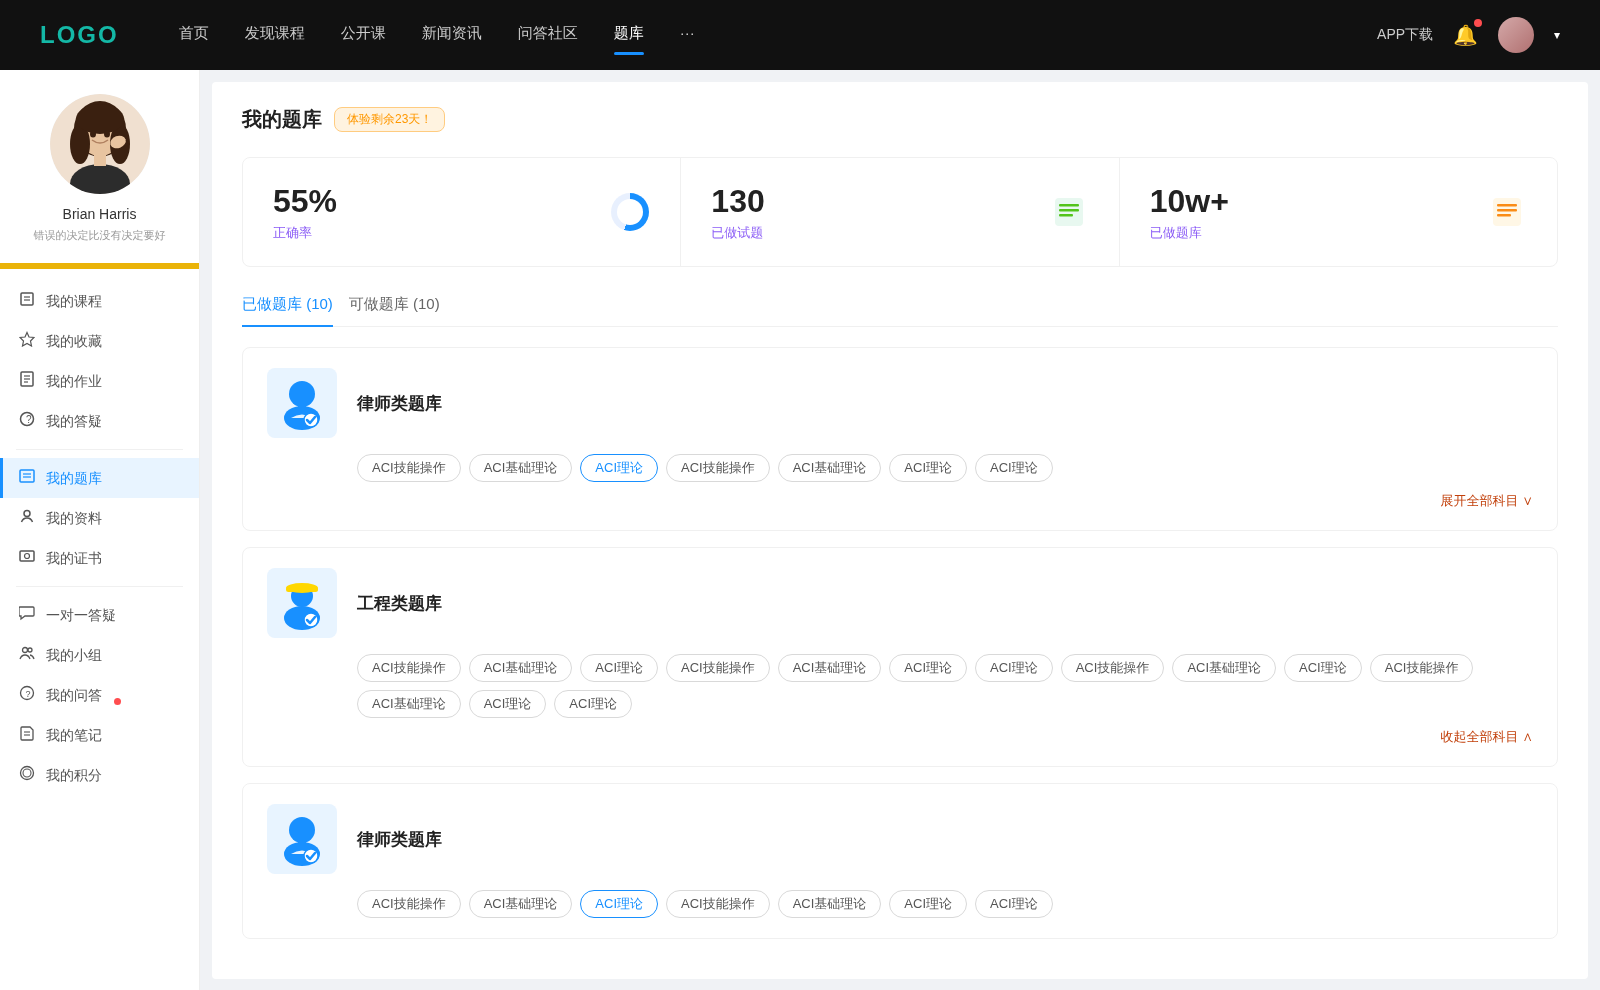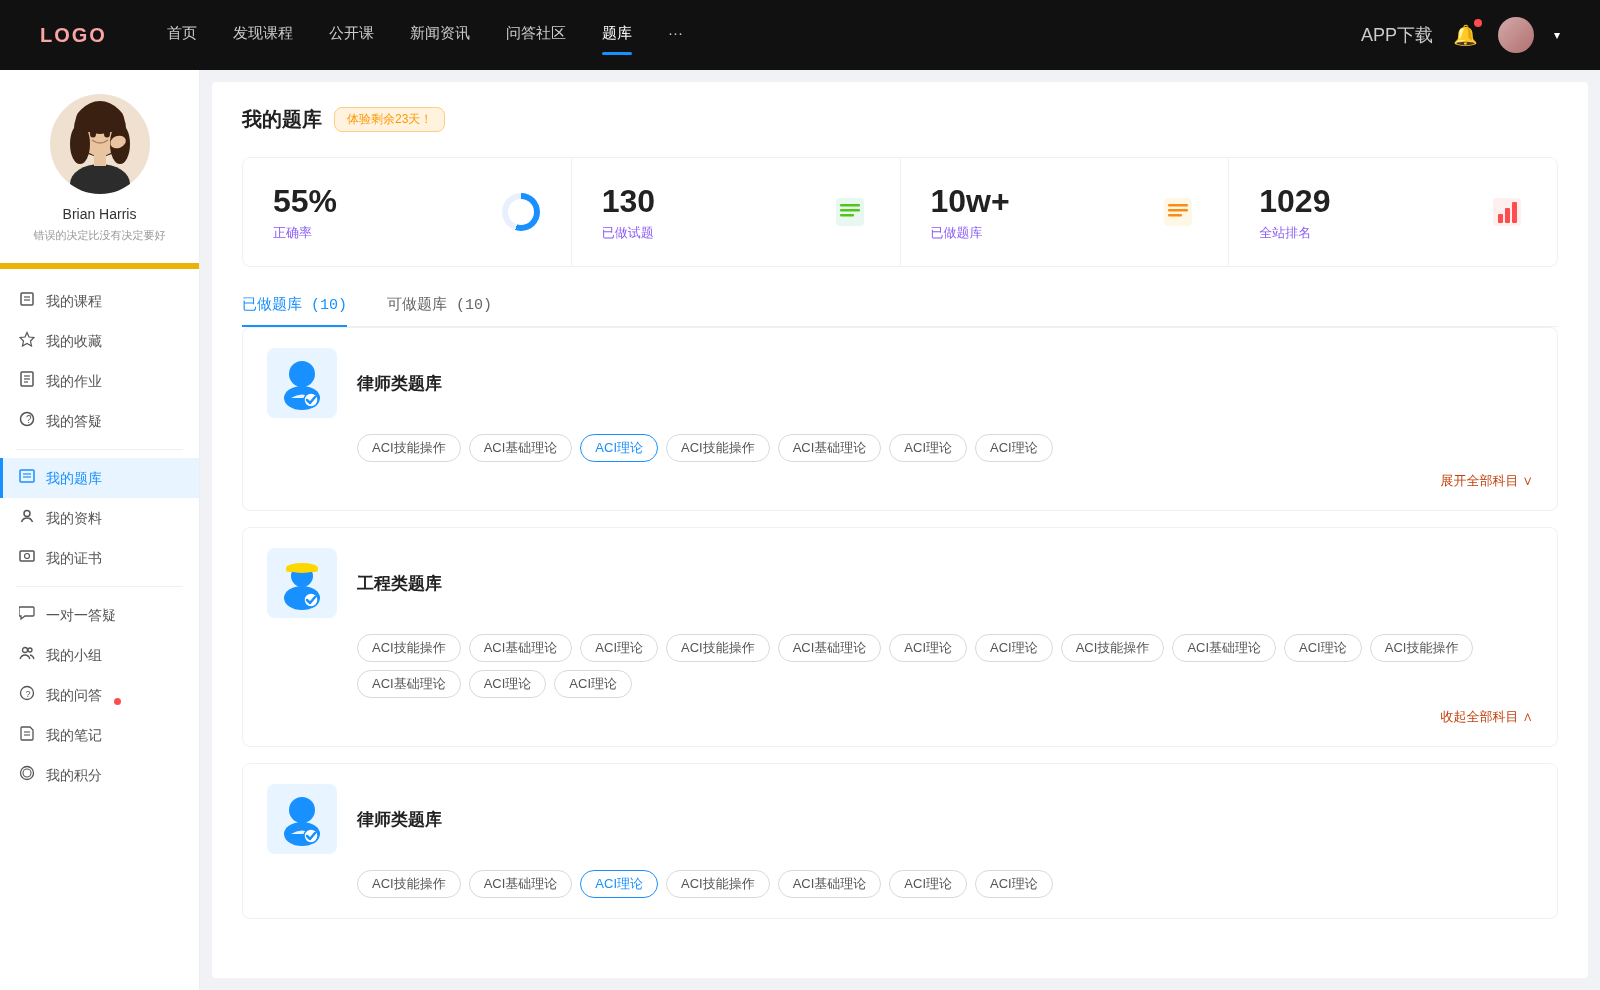--- a/index.html
+++ b/index.html
@@ -8,22 +8,22 @@
     
     .topnav {
       background: #111;
       height: 70px;
       display: flex;
       align-items: center;
       padding: 0 40px;
       position: relative;
     }
     .topnav-logo {
-      color: #fca5a5;
-      font-size: 20px;
+      color: #14b8a6;
+      font-size: 24px;
       font-weight: bold;
       letter-spacing: 2px;
       margin-right: 60px;
     }
     .topnav-menu {
       display: flex;
       gap: 36px;
       flex: 1;
     }
     .topnav-menu-item {
@@ -46,21 +46,21 @@
       background: #1890ff;
       border-radius: 2px;
     }
     .topnav-right {
       display: flex;
       align-items: center;
       gap: 20px;
     }
     .topnav-app-download {
       color: #ccc;
-      font-size: 18px;
+      font-size: 14px;
       cursor: pointer;
     }
     .topnav-bell {
       position: relative;
       cursor: pointer;
     }
     .topnav-bell-icon {
       color: white;
       font-size: 20px;
     }
@@ -261,23 +261,23 @@
       content: '';
       position: absolute;
       top: 6px; left: 6px; right: 6px; bottom: 6px;
       background: white;
       border-radius: 50%;
     }
 
     
     .tabs-row {
       display: flex;
-      gap: 40px;
+      gap: 16px;
+      margin-bottom: 20px;
       border-bottom: 1px solid #f0f0f0;
-      font-family: Liberation Mono, monospace;
     }
     .tab-item {
       font-size: 15px;
       color: #666;
       padding-bottom: 12px;
       cursor: pointer;
       position: relative;
     }
     .tab-item.active {
       color: #1890ff;
@@ -577,34 +577,20 @@
         <div class="stat-icon">
           <svg width="32" height="32" viewBox="0 0 32 32">
             <rect x="2" y="2" width="28" height="28" rx="4" fill="#fff7e6"></rect>
             <rect x="6" y="8" width="20" height="2.5" rx="1" fill="#fa8c16"></rect>
             <rect x="6" y="13" width="20" height="2.5" rx="1" fill="#fa8c16"></rect>
             <rect x="6" y="18" width="14" height="2.5" rx="1" fill="#fa8c16"></rect>
           </svg>
         </div>
       </div>
 
-      <div class="stat-card">
-        <div class="stat-info">
-          <div class="stat-value">1029</div>
-          <div class="stat-label">全站排名</div>
-        </div>
-        <div class="stat-icon">
-          <svg width="32" height="32" viewBox="0 0 32 32">
-            <rect x="2" y="2" width="28" height="28" rx="4" fill="#fff0f0"></rect>
-            <rect x="7" y="18" width="5" height="9" rx="1" fill="#ff4d4f"></rect>
-            <rect x="14" y="12" width="5" height="15" rx="1" fill="#ff4d4f"></rect>
-            <rect x="21" y="6" width="5" height="21" rx="1" fill="#ff4d4f"></rect>
-          </svg>
-        </div>
-      </div>
     </div>
 
     <div class="tabs-row">
       <div class="tab-item active">已做题库 (10)</div>
       <div class="tab-item">可做题库 (10)</div>
     </div>
 
     <div class="qbank-card">
       <div class="qbank-header">
         <div class="qbank-icon-wrap">

